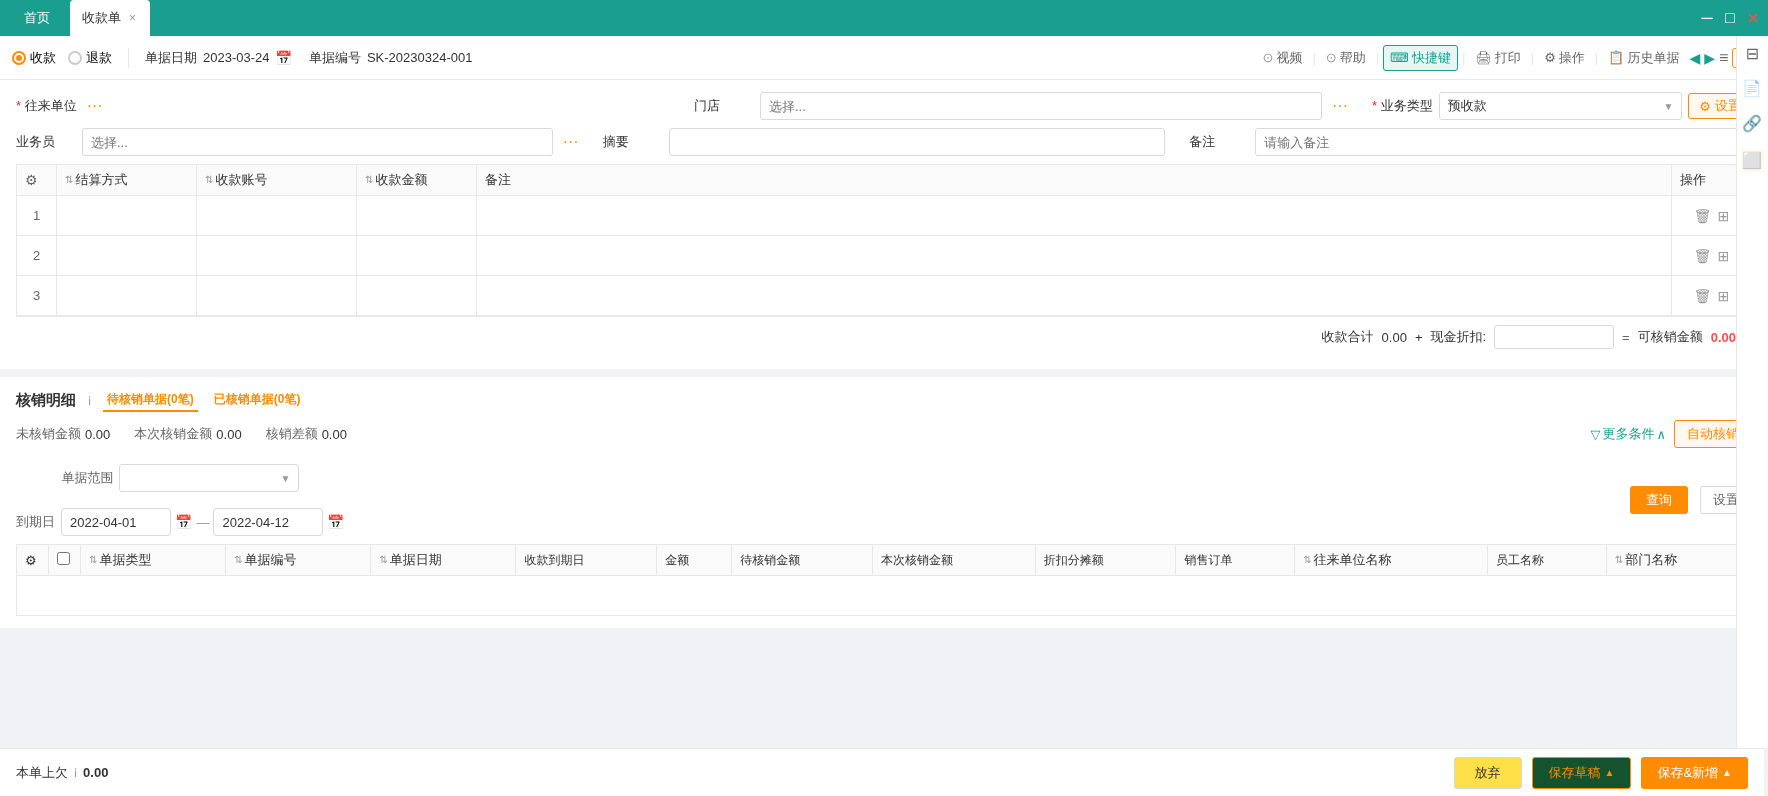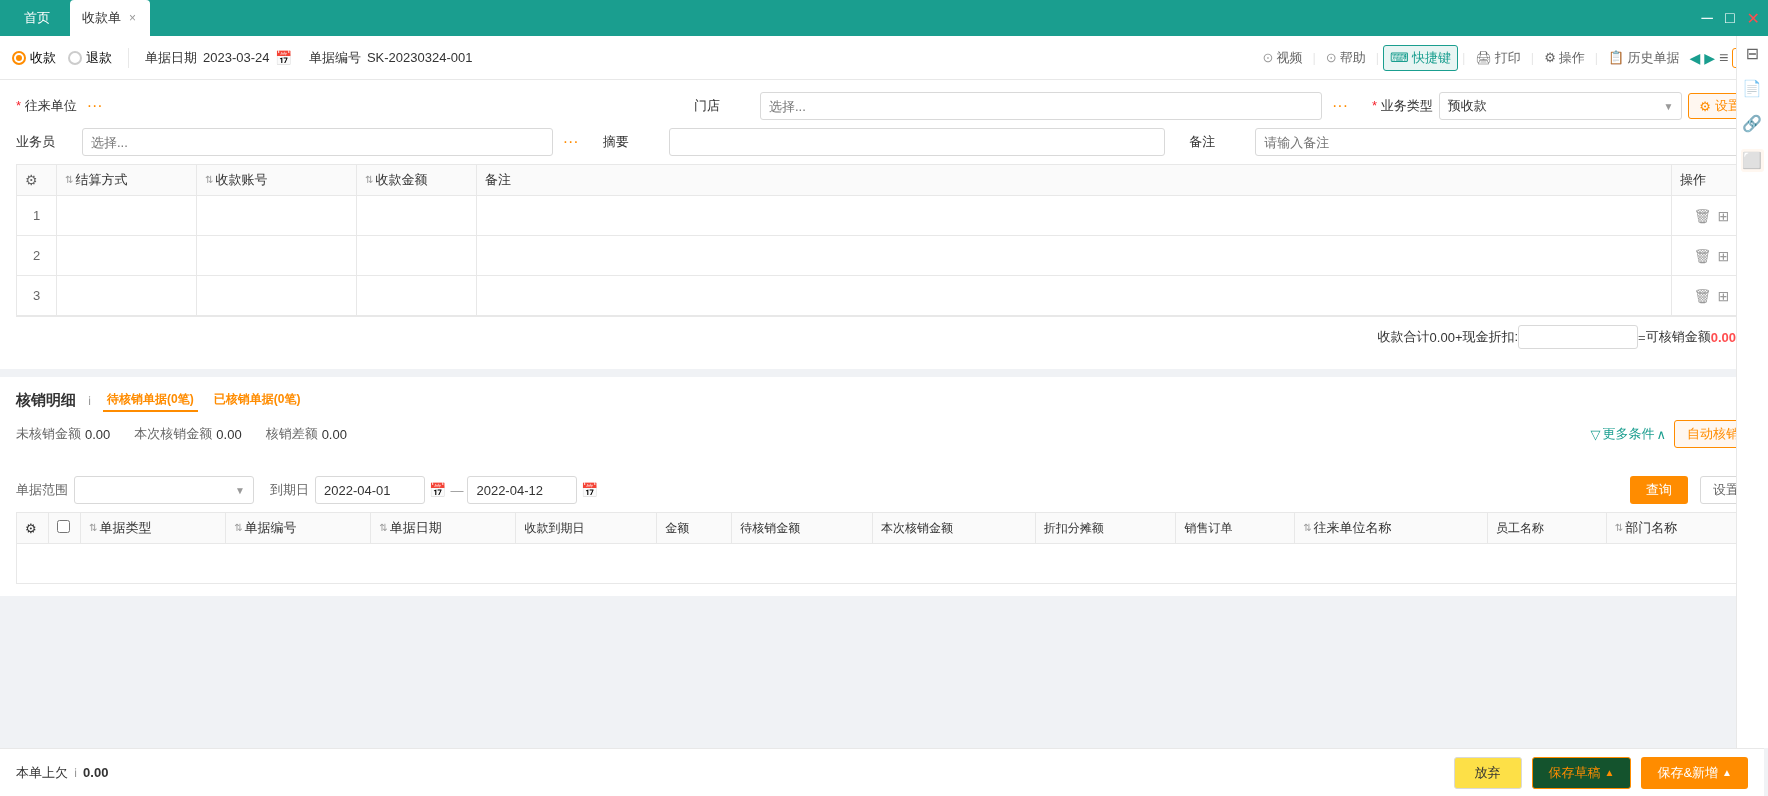--- a/index.html
+++ b/index.html
@@ -137,21 +137,21 @@
     .sort-icon { color: #999; font-size: 10px; display: flex; flex-direction: column; line-height: 1; }
     .row-num { color: #666; text-align: center; }
     .action-cell { display: flex; gap: 6px; align-items: center; justify-content: center; }
     .action-icon-btn { cursor: pointer; color: #999; font-size: 14px; }
     .settings-gear { color: #666; cursor: pointer; font-size: 14px; }
 
     
     .summary-row {
       background: #fff; padding: 8px 16px;
       display: flex; align-items: center; justify-content: flex-end;
-      border-top: 1px solid #e8e8e8;
+      gap: 8px; border-top: 1px solid #e8e8e8;
     }
     .summary-label { color: #333; }
     .summary-value { color: #333; font-weight: 500; }
     .summary-highlight { color: #ff4d4f; font-weight: 600; }
     .summary-input {
       border: 1px solid #d9d9d9; border-radius: 3px;
       padding: 2px 8px; height: 24px; width: 120px;
       outline: none;
     }
     .equals { color: #666; }
@@ -159,25 +159,25 @@
     
     .verif-section { background: #fff; margin-bottom: 8px; padding: 12px 16px; }
     .verif-header { display: flex; align-items: center; gap: 12px; margin-bottom: 8px; }
     .verif-title { font-size: 15px; font-weight: 600; color: #333; }
     .verif-info-icon { color: #999; font-size: 12px; cursor: pointer; }
     .verif-tab {
       color: #ff8c00; cursor: pointer; font-size: 12px;
       border-bottom: 2px solid transparent; padding: 2px 4px; font-weight: bold;
     }
     .verif-tab.active { border-bottom-color: #ff8c00; }
-    .verif-stats { display: flex; gap: 24px; margin-bottom: 28px; }
+    .verif-stats { display: flex; gap: 24px; margin-bottom: 16px; }
     .verif-stat { display: flex; align-items: center; gap: 4px; color: #666; font-size: 12px; }
     .verif-stat-value { color: #333; font-weight: 500; }
     .verif-toolbar { display: flex; align-items: center; justify-content: space-between; margin-bottom: 8px; }
-    .verif-filters { display: flex; align-items: center; gap: 16px; }
+    .verif-filters { display: flex; align-items: center; gap: 16px; flex-direction: column; }
     .filter-field { display: flex; align-items: center; gap: 6px; }
     .filter-label { color: #666; white-space: nowrap; }
     .filter-select {
       border: 1px solid #d9d9d9; border-radius: 3px;
       padding: 3px 8px; height: 28px; width: 180px;
       display: flex; align-items: center; justify-content: space-between;
       cursor: pointer; background: #fff; color: #333;
     }
     .filter-date-input {
       border: 1px solid #d9d9d9; border-radius: 3px;

